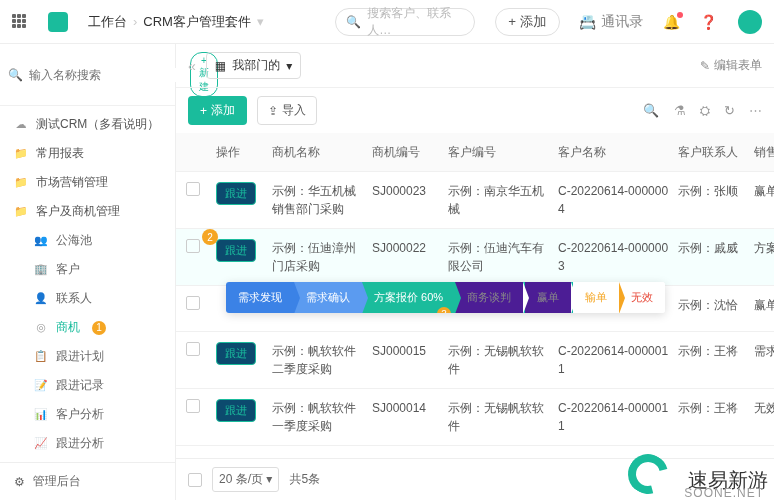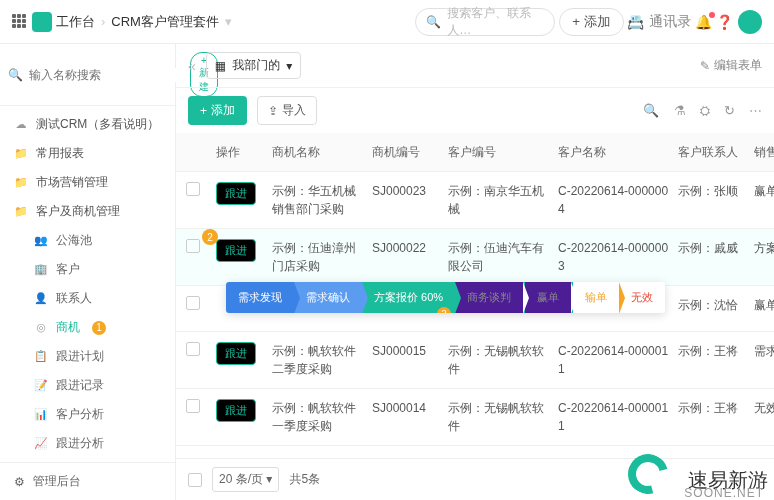--- a/index.html
+++ b/index.html
@@ -1,17 +1,17 @@
 <!DOCTYPE html>
 <html><head>
 <meta charset="utf-8">
 <style>
 *{box-sizing:border-box;margin:0;padding:0;font-family:-apple-system,"PingFang SC","Microsoft YaHei",sans-serif}
 body{width:774px;height:500px;overflow:hidden;font-size:12px;color:#333;background:#fff}
-.header{height:44px;border-bottom:1px solid #eee;display:flex;align-items:center;padding:0 12px;gap:4px}
+.header{height:44px;border-bottom:1px solid #eee;display:flex;align-items:center;padding:0 12px;gap:20px}
 .apps-icon{width:16px;height:16px;display:grid;grid-template-columns:repeat(3,4px);grid-template-rows:repeat(3,4px);gap:1px}
 .apps-icon span{background:#666;border-radius:1px}
 .logo-sq{width:20px;height:20px;background:#1abc9c;border-radius:4px}
 .breadcrumb{display:flex;align-items:center;gap:6px;font-size:13px}
 .breadcrumb .chev{color:#ccc}
 .search-global{margin-left:auto;border:1px solid #e0e0e0;border-radius:14px;height:28px;width:140px;display:flex;align-items:center;padding:0 10px;color:#bbb;gap:6px}
 .add-global{border:1px solid #e0e0e0;border-radius:14px;height:28px;padding:0 12px;display:flex;align-items:center;gap:4px;color:#555;background:#fff}
 .hdr-icon{color:#888;font-size:14px;position:relative;display:flex;align-items:center;gap:4px}
 .dot-badge{position:absolute;top:-2px;right:-2px;width:6px;height:6px;background:#f56;border-radius:50%}
 .avatar{width:24px;height:24px;border-radius:50%;background:#1abc9c}
@@ -37,21 +37,21 @@
 .btn-add{background:#1abc9c;color:#fff;border:none;border-radius:4px;padding:6px 12px;font-size:12px;display:flex;align-items:center;gap:4px}
 .btn-import{background:#fff;border:1px solid #ddd;border-radius:4px;padding:5px 10px;font-size:12px;color:#555;display:flex;align-items:center;gap:4px}
 .tb-icons{margin-left:auto;display:flex;gap:14px;color:#999;font-size:13px}
 .table{flex:1;overflow:auto}
 .thead,.trow{display:grid;grid-template-columns:30px 56px 100px 76px 110px 120px 76px 58px;align-items:flex-start;border-bottom:1px solid #f0f0f0;font-size:12px}
 .thead{background:#fafafa;color:#666;font-weight:500;padding:10px 6px}
 .trow{padding:10px 6px;color:#555;position:relative;min-height:46px}
 .trow.sel{background:#f5fffe}
 .cell{padding:0 4px;word-break:break-all;line-height:1.5}
 .chk{width:14px;height:14px;border:1px solid #ccc;border-radius:2px;display:inline-block}
-.act-btn{border:1px solid #1abc9c;color:#1abc9c;background:#000000;border-radius:4px;padding:3px 8px;font-size:11px}
+.act-btn{border:1px solid #1abc9c;color:#1abc9c;background:#0c4a6e;border-radius:4px;padding:3px 8px;font-size:11px}
 .stage-bar{position:absolute;left:50px;top:-4px;display:flex;box-shadow:0 2px 10px rgba(0,0,0,.15);z-index:5;background:#fff;border-radius:3px;overflow:hidden}
 .stage{padding:8px 12px;font-size:11px;color:#fff;position:relative;white-space:nowrap}
 .stage.blue{background:#3b82e6}
 .stage.bluel{background:#5b9bf0}
 .stage.cur{background:#1abc9c}
 .stage.gray{background:#4c1d95;color:#888;border-right:2px solid #14b8a6}
 .stage.orange{background:#fff;color:#f5a623}
 .stage.red{background:#fff;color:#e74c3c}
 .stage:not(:last-child)::after{content:"";position:absolute;right:-6px;top:0;bottom:0;width:0;height:0;border-top:16px solid transparent;border-bottom:16px solid transparent;border-left:6px solid;z-index:1}
 .stage.blue::after{border-left-color:#3b82e6}

